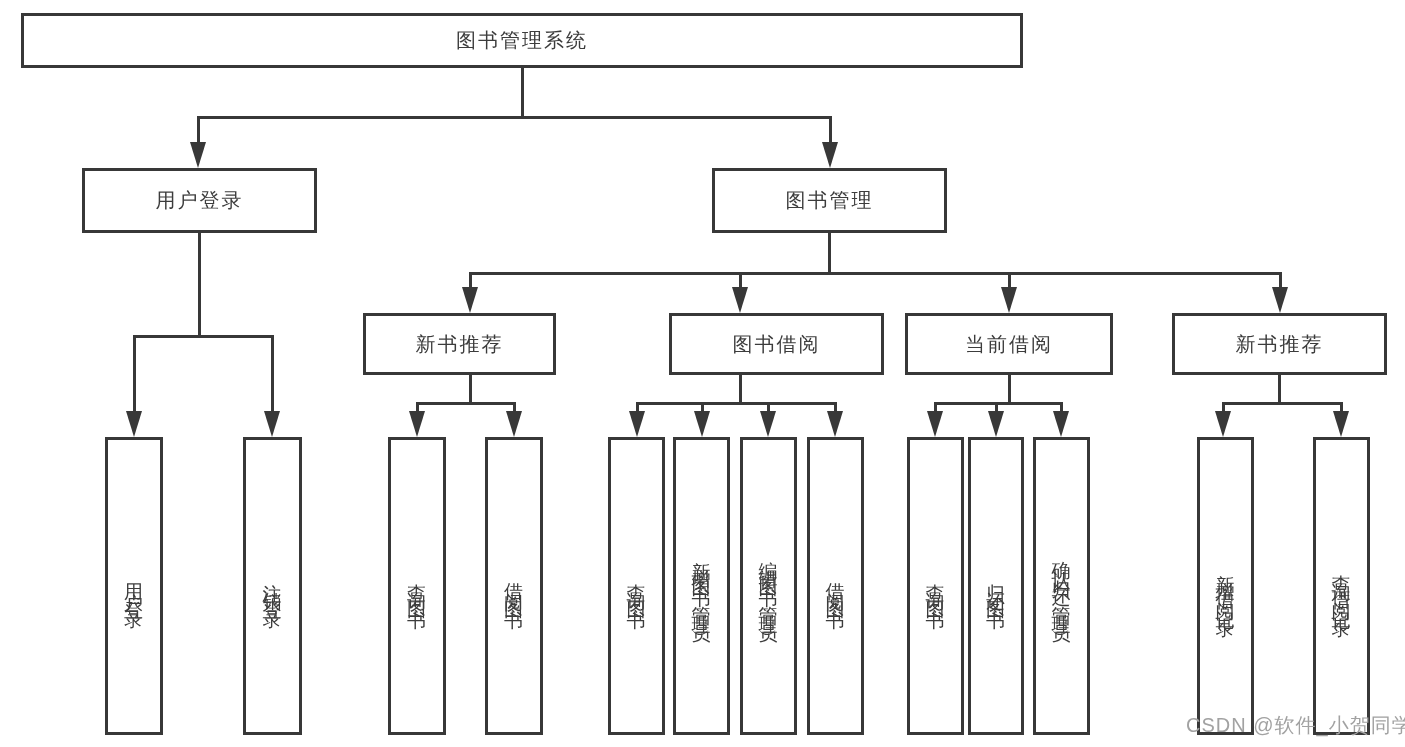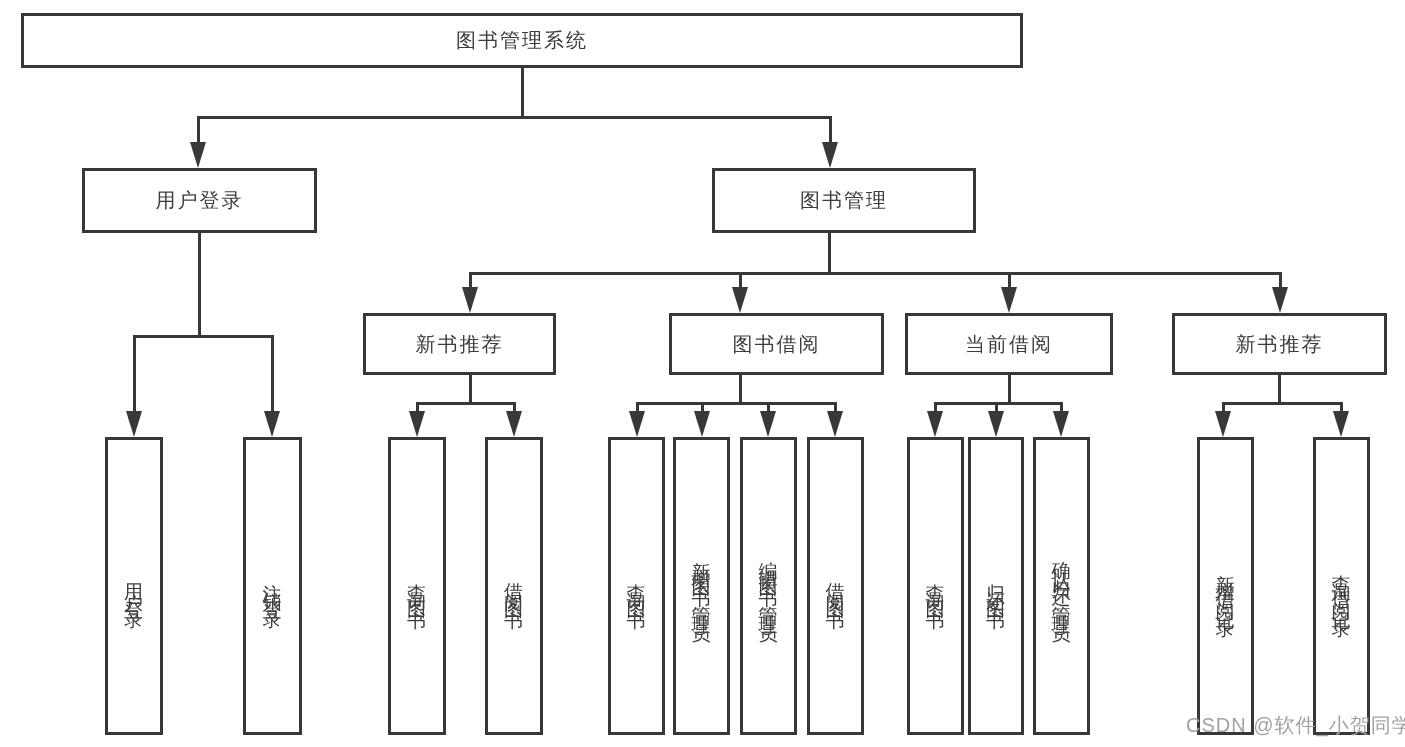--- a/index.html
+++ b/index.html
@@ -124,21 +124,21 @@
       <div class="arrowhead" style="left: 1053px; top: 411px;"></div>
       <div class="vline" style="left: 1221.5px; top: 402px; height: 17px;"></div>
       <div class="arrowhead" style="left: 1215px; top: 411px;"></div>
       <div class="vline" style="left: 1339.5px; top: 402px; height: 17px;"></div>
       <div class="arrowhead" style="left: 1333px; top: 411px;"></div>
     </div>
 
   <div class="node h" style="left:21px; top:13px; width:1002px; height:55px;">图书管理系统</div>
 
   <div class="node h" style="left:82px; top:168px; width:235px; height:65px;">用户登录</div>
-  <div class="node h" style="left:712px; top:168px; width:264px; height:65px;">图书管理</div>
+  <div class="node h" style="left:712px; top:168px; width:235px; height:65px;">图书管理</div>
 
   <div class="node h" style="left:363px; top:313px; width:193px; height:62px;">新书推荐</div>
   <div class="node h" style="left:633px; top:313px; width:215px; height:62px;margin-left:36px;">图书借阅</div>
   <div class="node h" style="left:905px; top:313px; width:208px; height:62px;">当前借阅</div>
   <div class="node h" style="left:1172px; top:313px; width:215px; height:62px;">新书推荐</div>
 
   <div class="node v" style="left:105px; top:437px; width:58px; height:298px;">用户登录</div>
   <div class="node v" style="left:243px; top:437px; width:59px; height:298px;">注销登录</div>
 
   <div class="node v" style="left:388px; top:437px; width:58px; height:298px;">查询图书</div>

